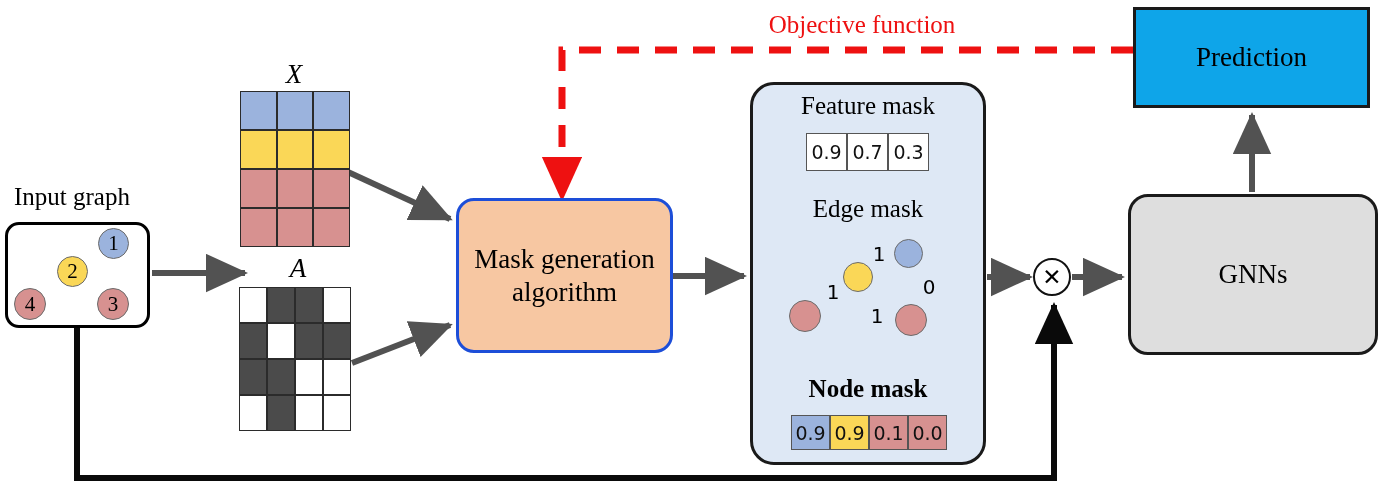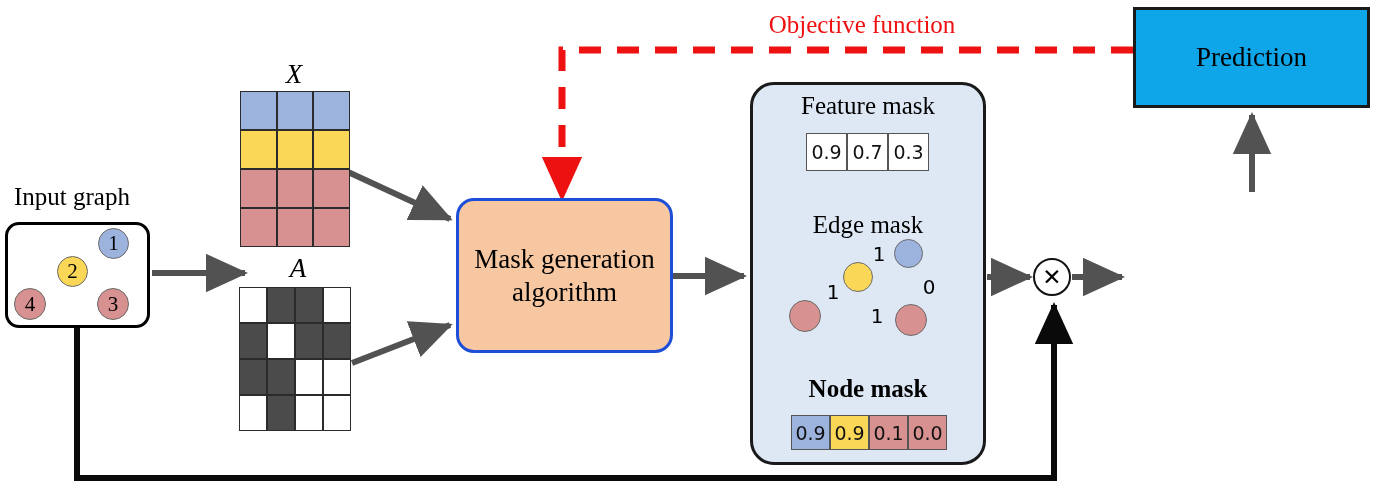--- a/index.html
+++ b/index.html
@@ -243,21 +243,21 @@
 
   <div id="mask-panel" style="left:750px; top:82px; width:236px; height:383px;"></div>
 
   <div class="lbl center-lbl mask-title" style="left:868px; top:105px;">Feature mask</div>
   <div class="cellstrip" id="feature-mask-strip" style="left:806px; top:133px;">
       <div class="c" style="width: 41px; height: 38px; background: rgb(255, 255, 255);">0.9</div>
       <div class="c" style="width: 41px; height: 38px; background: rgb(255, 255, 255);">0.7</div>
       <div class="c" style="width: 41px; height: 38px; background: rgb(255, 255, 255);">0.3</div>
     </div>
 
-  <div class="lbl center-lbl mask-title" style="left:868px; top:224px;">Edge mask</div>
+  <div class="lbl center-lbl mask-title" style="left:868px; top:208px;">Edge mask</div>
 
   <div class="gnode" style="left:894px; top:239px; width:29px; height:29px; background:#9bb3dd;"></div>
   <div class="gnode" style="left:843px; top:262px; width:30px; height:30px; background:#fad757;"></div>
   <div class="gnode" style="left:895px; top:304px; width:32px; height:32px; background:#d79190;"></div>
   <div class="gnode" style="left:789px; top:300px; width:32px; height:32px; background:#d79190;"></div>
 
   <div class="edge-weight" style="left:879px; top:254px;">1</div>
   <div class="edge-weight" style="left:833px; top:292px;">1</div>
   <div class="edge-weight" style="left:877px; top:316px;">1</div>
   <div class="edge-weight" style="left:929px; top:287px;">0</div>
@@ -265,18 +265,19 @@
   <div class="lbl center-lbl mask-title" style="left:868px; top:388px;font-weight:bold;">Node mask</div>
   <div class="cellstrip" id="node-mask-strip" style="left:791px; top:415px;">
       <div class="c" style="width: 39px; height: 35px; background: rgb(155, 179, 221);">0.9</div>
       <div class="c" style="width: 39px; height: 35px; background: rgb(250, 215, 87);">0.9</div>
       <div class="c" style="width: 39px; height: 35px; background: rgb(215, 145, 144);">0.1</div>
       <div class="c" style="width: 39px; height: 35px; background: rgb(215, 145, 144);">0.0</div>
     </div>
 
   <div id="mul-node" style="left:1033px; top:258px;">✕</div>
 
+  <div id="gnns-box" style="left:1128px; top:194px; width:250px; height:161px;">GNNs</div>
 
   <div id="prediction-box" style="left:1133px; top:7px; width:237px; height:101px;">Prediction</div>
 
   <div class="lbl center-lbl" id="objective-label" style="left:862px; top:24px;">Objective function</div>
 
 </div>
 
 </body></html>

